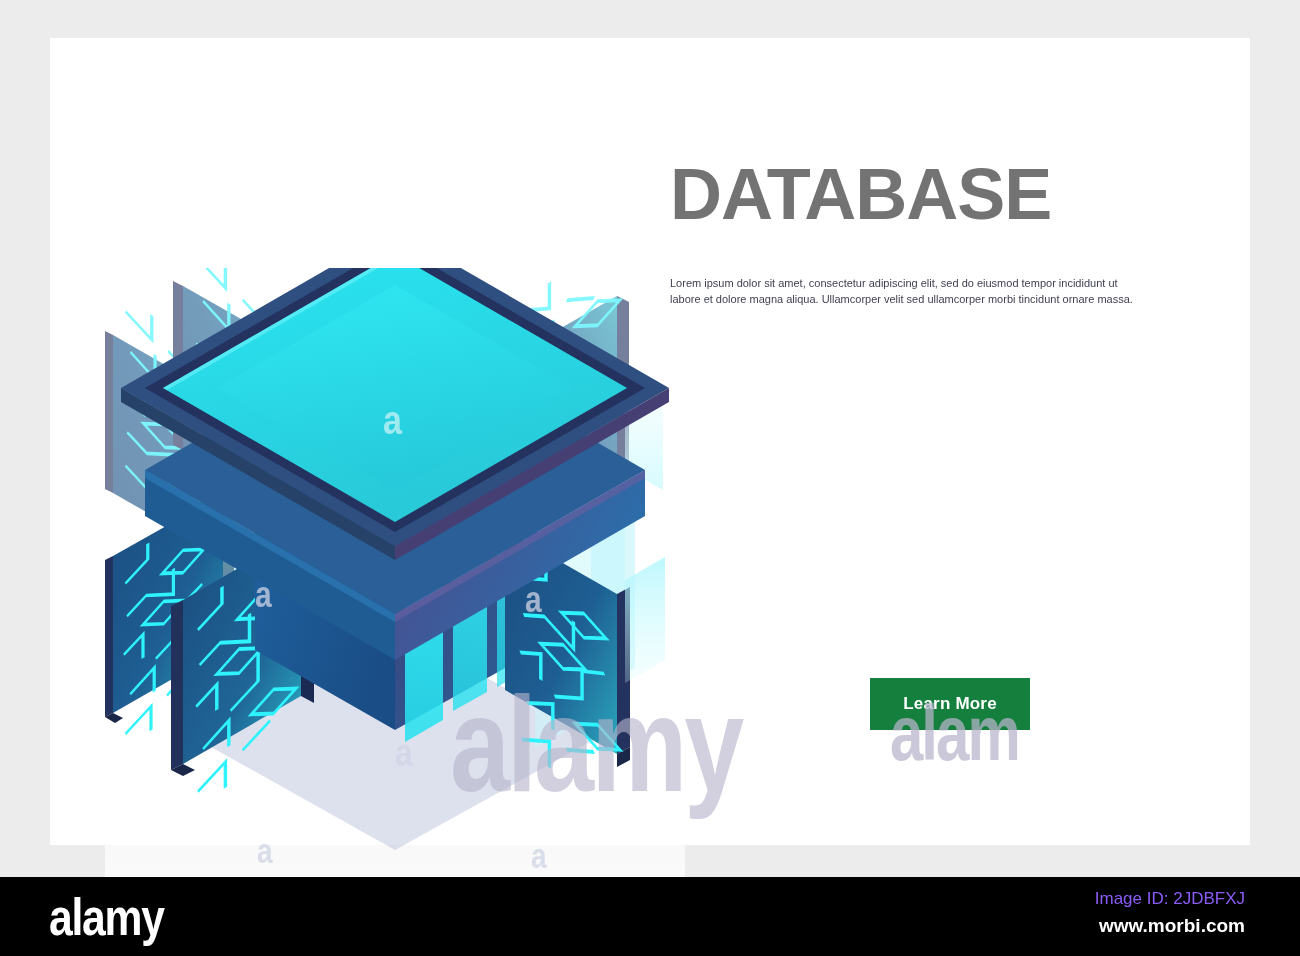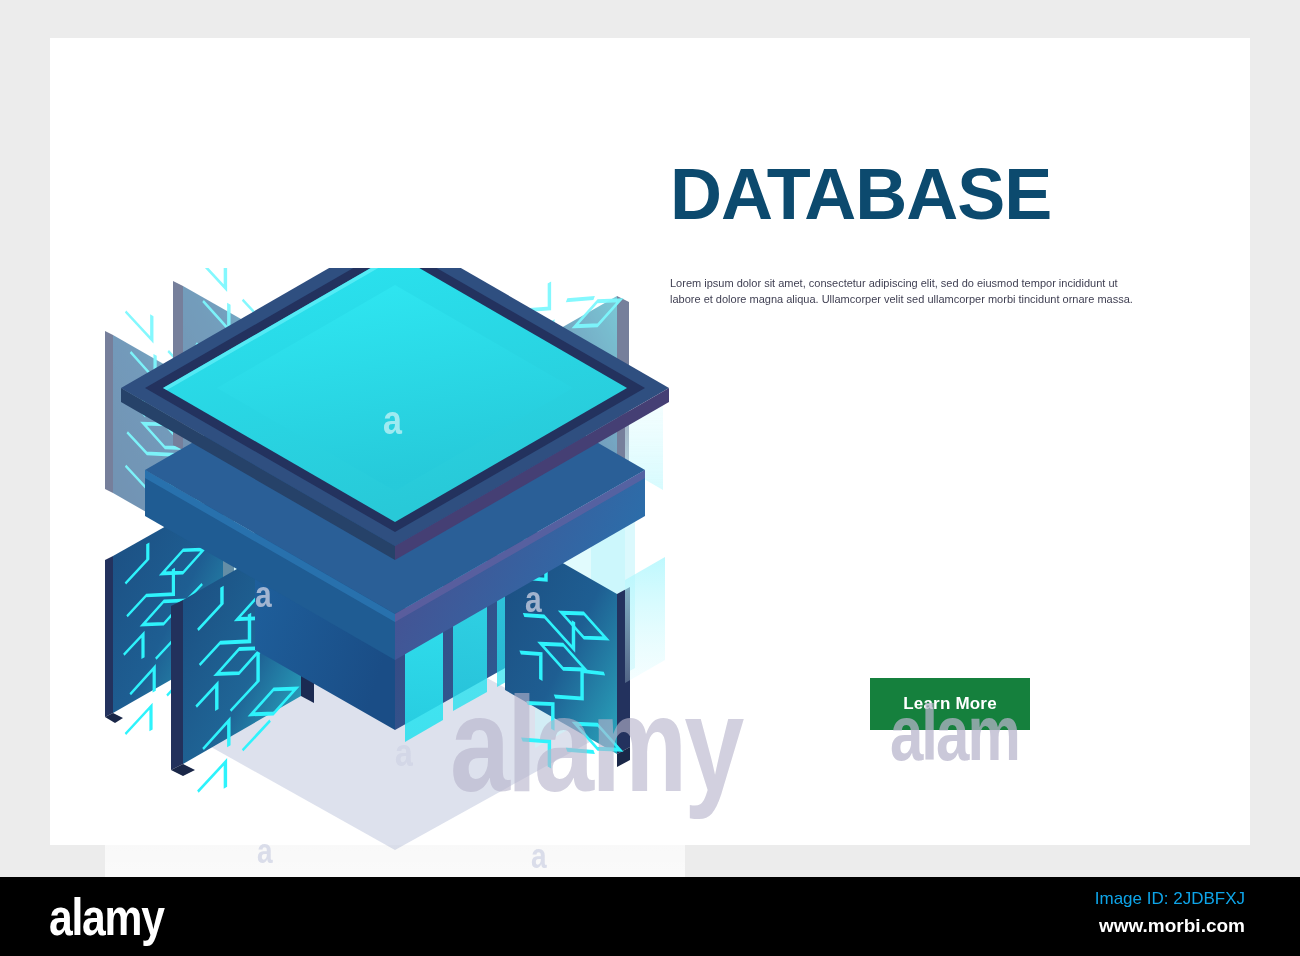--- a/index.html
+++ b/index.html
@@ -38,21 +38,21 @@
   #copy {
     position: absolute;
     left: 620px;
     top: 120px;
     width: 520px;
   }
   #title {
     font-size: 72px;
     font-weight: bold;
     letter-spacing: -1px;
-    color: #0c4a6e;
+    color: #737373;
     line-height: 1;
     margin: 0 0 46px 0;
     white-space: nowrap;
   }
   #paragraph {
     font-size: 11px;
     line-height: 1.42;
     color: #3f3f52;
     margin: 0;
     width: 478px;
@@ -135,21 +135,21 @@
     letter-spacing: -1.5px;
     transform: scaleX(.82);
     transform-origin: left top;
     font-family: "Liberation Sans", sans-serif;
   }
   #footer-id {
     position: absolute;
     right: 55px;
     top: 12px;
     font-size: 17px;
-    color: #0ea5e9;
+    color: #8b5cf6;
     font-family: "Liberation Sans", sans-serif;
     text-align: right;
   }
   #footer-url {
     position: absolute;
     right: 55px;
     top: 38px;
     font-size: 19px;
     font-weight: bold;
     color: #ffffff;

